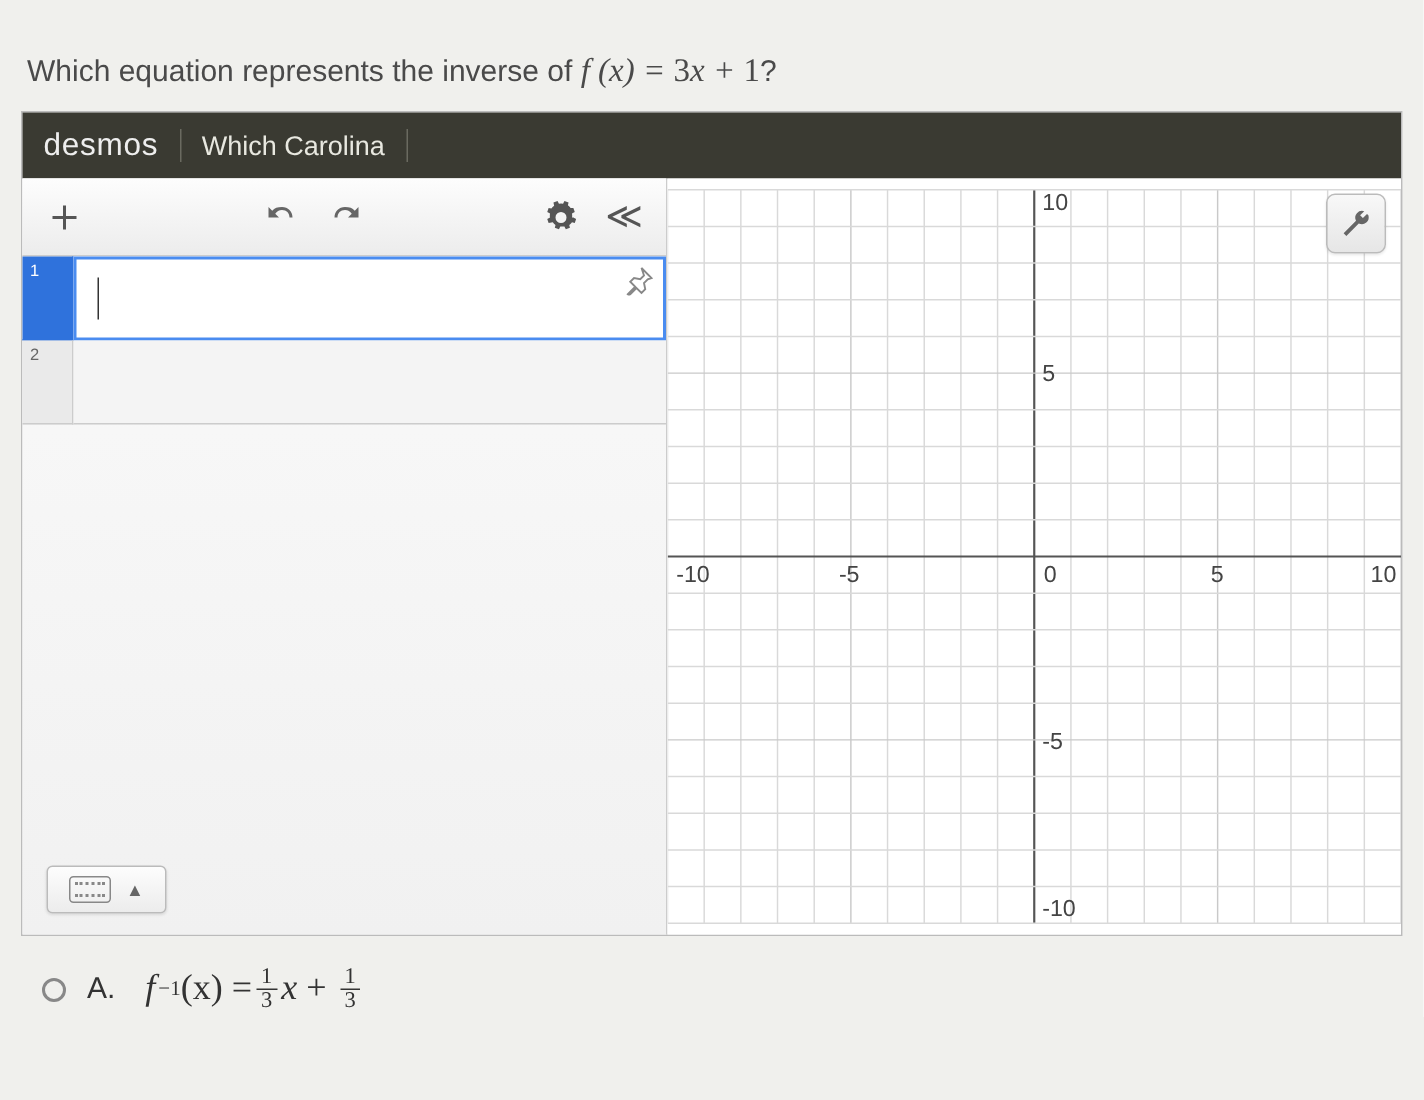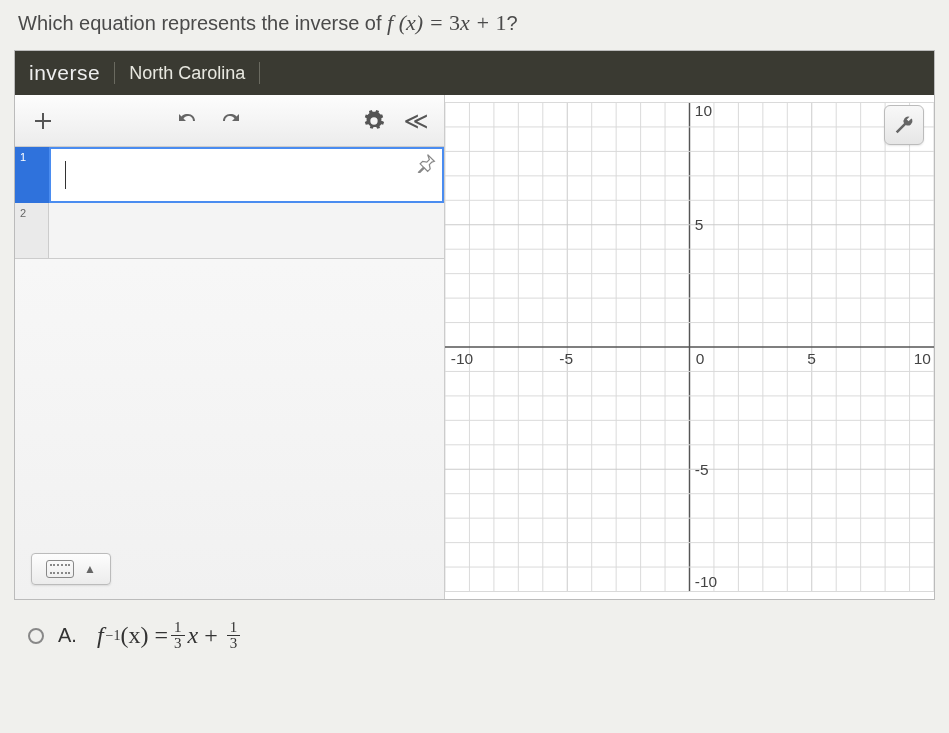--- a/index.html
+++ b/index.html
@@ -8,20 +8,21 @@
     background: #f0f0ed;
     width: 949px;
     height: 733px;
     overflow: hidden;
     color: #333;
   }
   .question {
     padding: 10px 18px 14px 18px;
     font-size: 20px;
     color: #4a4a4a;
+    margin-top: 24px;
   }
   .question .math { font-family: 'Times New Roman', serif; font-style: italic; font-size: 22px; }
   .question .math .num { font-style: normal; }
 
   .desmos-wrap {
     margin: 0 14px;
     border: 1px solid #bbb;
     background: #fff;
     height: 550px;
     position: relative;
@@ -125,23 +126,23 @@
 </head>
 <body>
 
 <div class="question">
   <span>Which equation represents the inverse of </span>
   <span class="math"><span>f</span> (<span>x</span>) = <span class="num">3</span><span>x</span> + <span class="num">1</span></span><span>?</span>
 </div>
 
 <div class="desmos-wrap">
   <div class="desmos-header">
-    <span class="desmos-logo">inverse</span>
+    <span class="desmos-logo">desmos</span>
     <span class="vdiv"></span>
-    <span>North Carolina</span>
+    <span>Which Carolina</span>
     <span class="vdiv"></span>
   </div>
   <div class="desmos-body">
     <div class="left-panel">
       <div class="toolbar">
         <div class="tb-btn" style="font-weight:bold;font-size:26px;">
           <svg width="20" height="20" viewBox="0 0 20 20">
               <path d="M9 2h2v7h7v2h-7v7H9v-7H2V9h7z" fill="#555"></path>
             </svg>
         </div>

